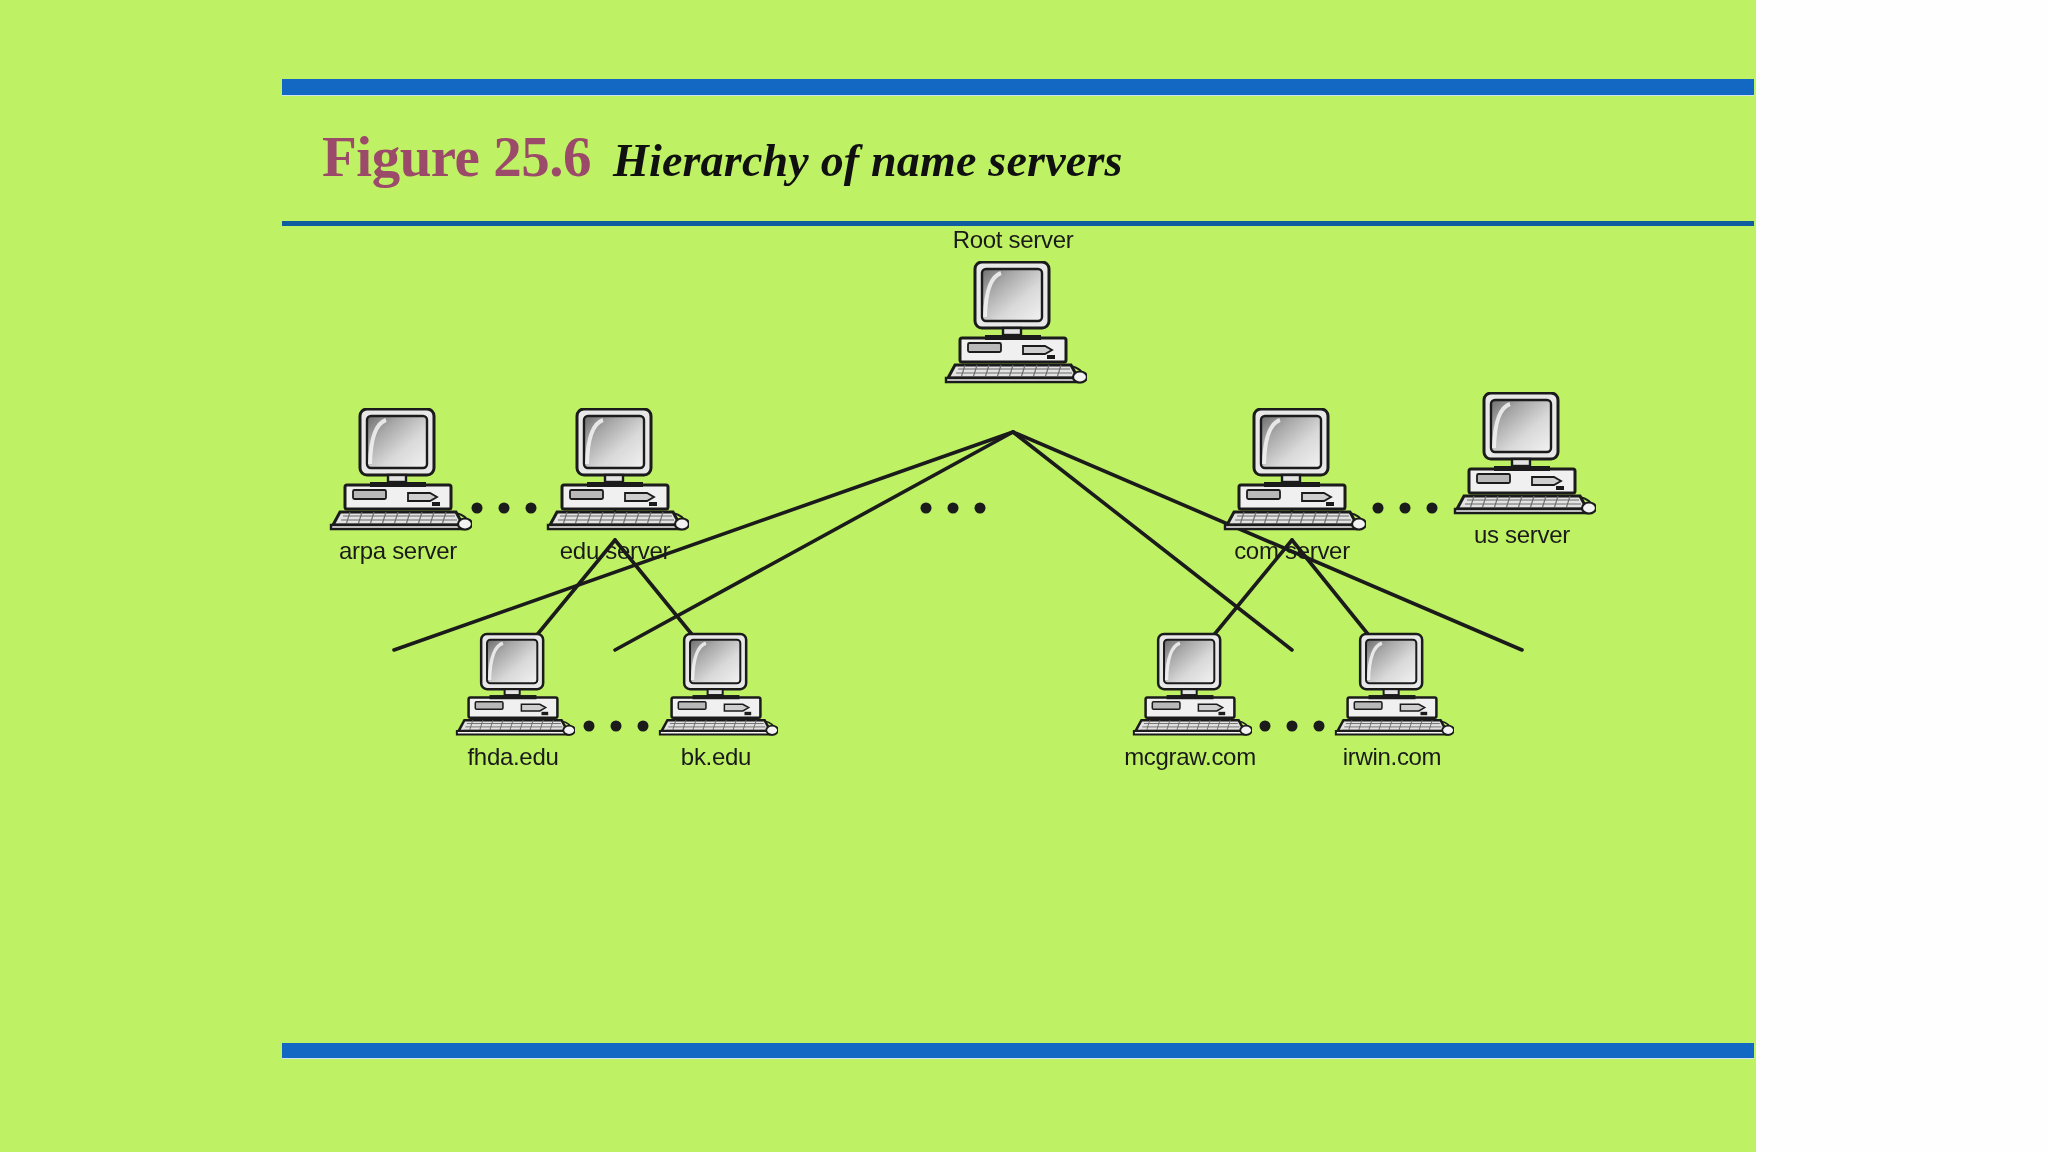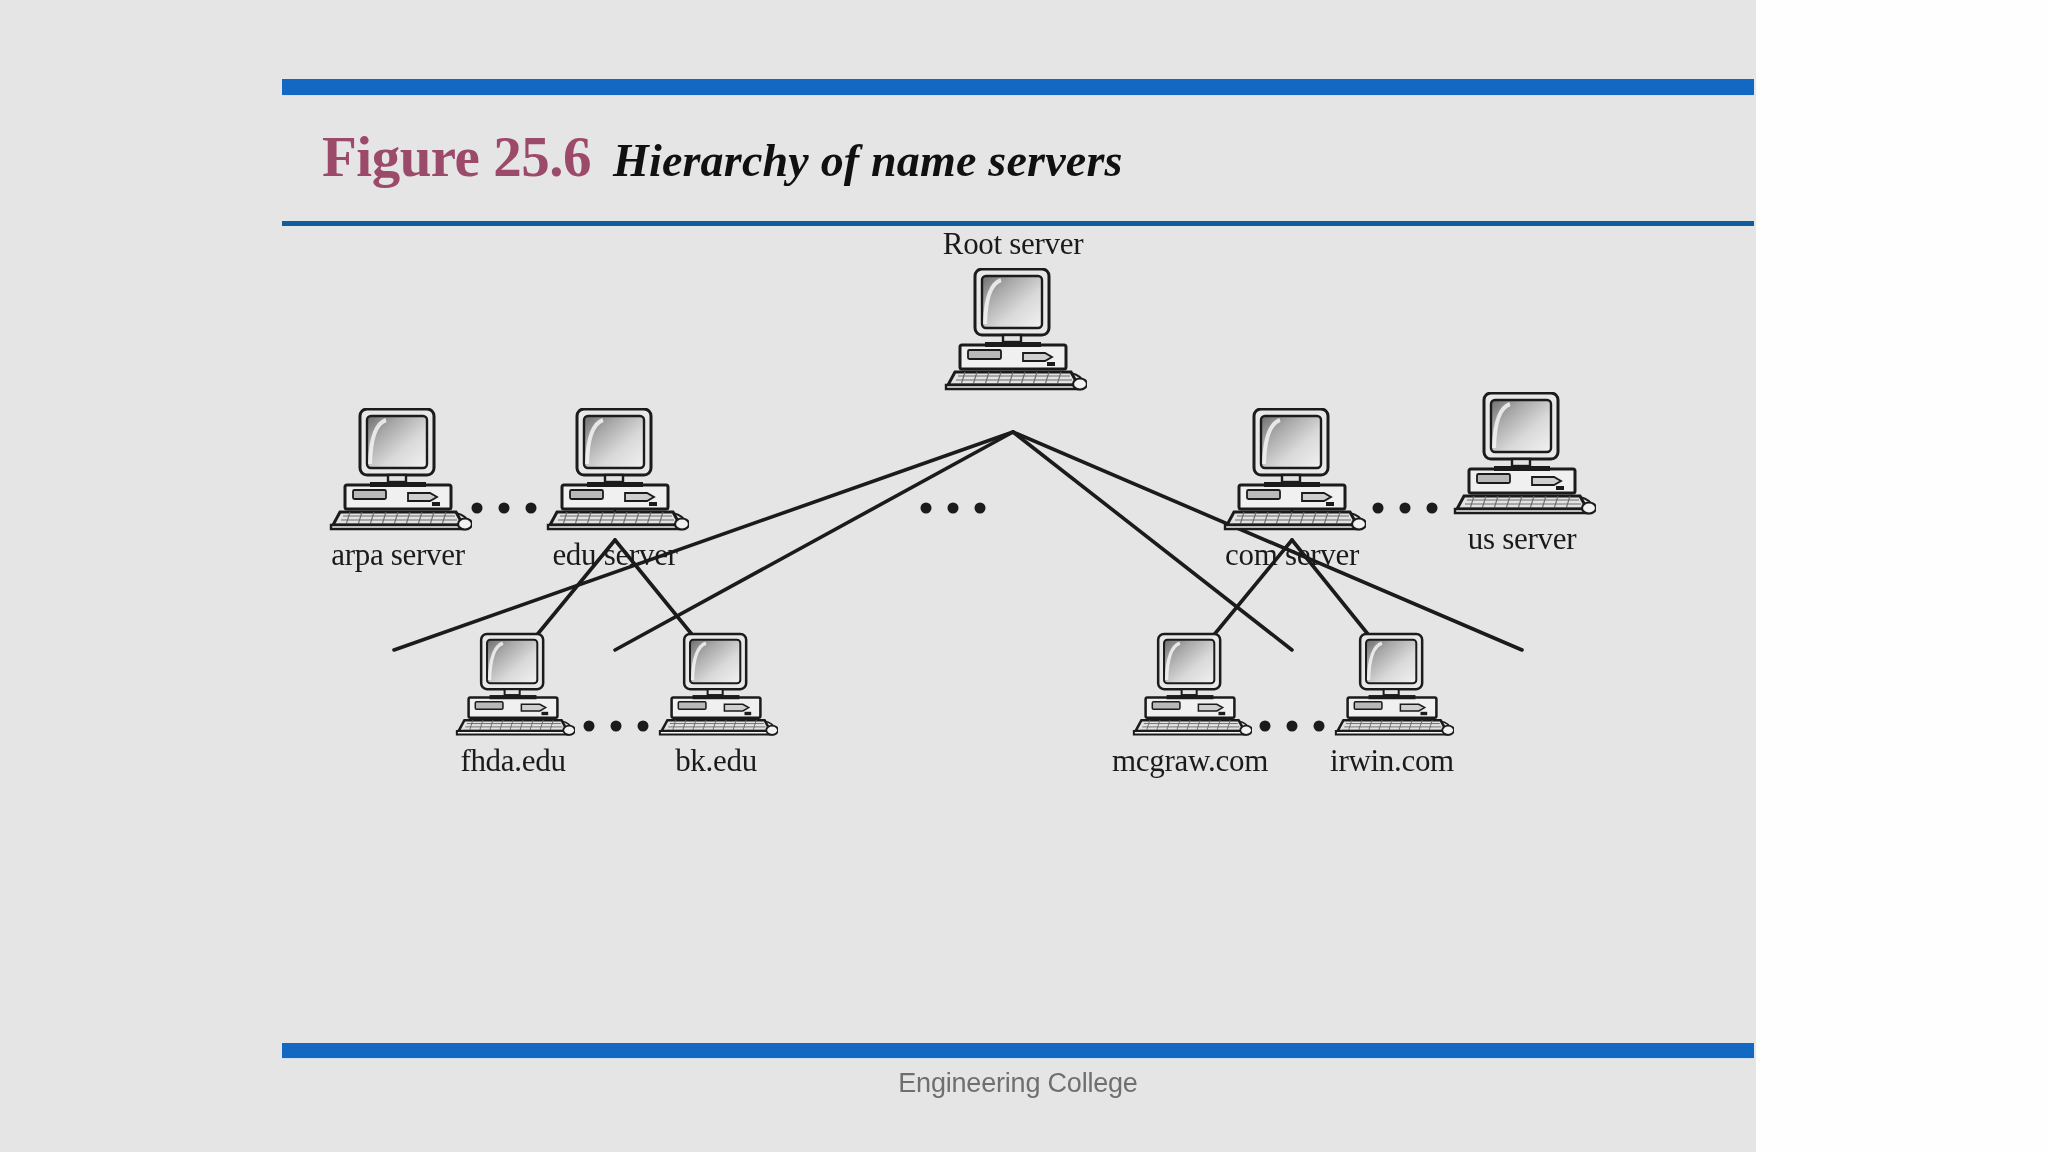--- a/index.html
+++ b/index.html
@@ -15,21 +15,21 @@
     overflow: hidden;
     font-family: "Liberation Sans", sans-serif;
   }
 
   
   #slide {
     position: absolute;
     left: 0; top: 0;
     width: 2048px;
     height: 1152px;
-    background: #e5e5e5;
+    background: #bef264;
   }
   
   #slide-outside-right {
     position: absolute;
     left: 1756px; top: 0;
     width: 292px; height: 1152px;
     background: #fefefe;
   }
 
   
@@ -99,22 +99,22 @@
   }
 
   
   .node {
     position: absolute;
     width: 200px;
     transform: translateX(-100px); 
     text-align: center;
   }
   .node-label {
-    font-family: Liberation Serif, serif;
-    font-size: 31px;
+    font-family: Liberation Sans, sans-serif;
+    font-size: 24px;
     color: #1a1a1a;
     letter-spacing: -0.3px;
     white-space: nowrap;
     line-height: 1;
   }
   .node-label.above { margin-bottom: 9px; }
   .node-label.below { margin-top: 7px; }
 
   
   .pc {
@@ -549,16 +549,15 @@
       <span></span>
       <span></span>
       <span></span>
     </div>
 
   </div>
 
   <div class="bar-bottom"></div>
 
   <div class="footer">
-    <div>Engineering College</div>
   </div>
 
 </div>
 
 </body></html>

